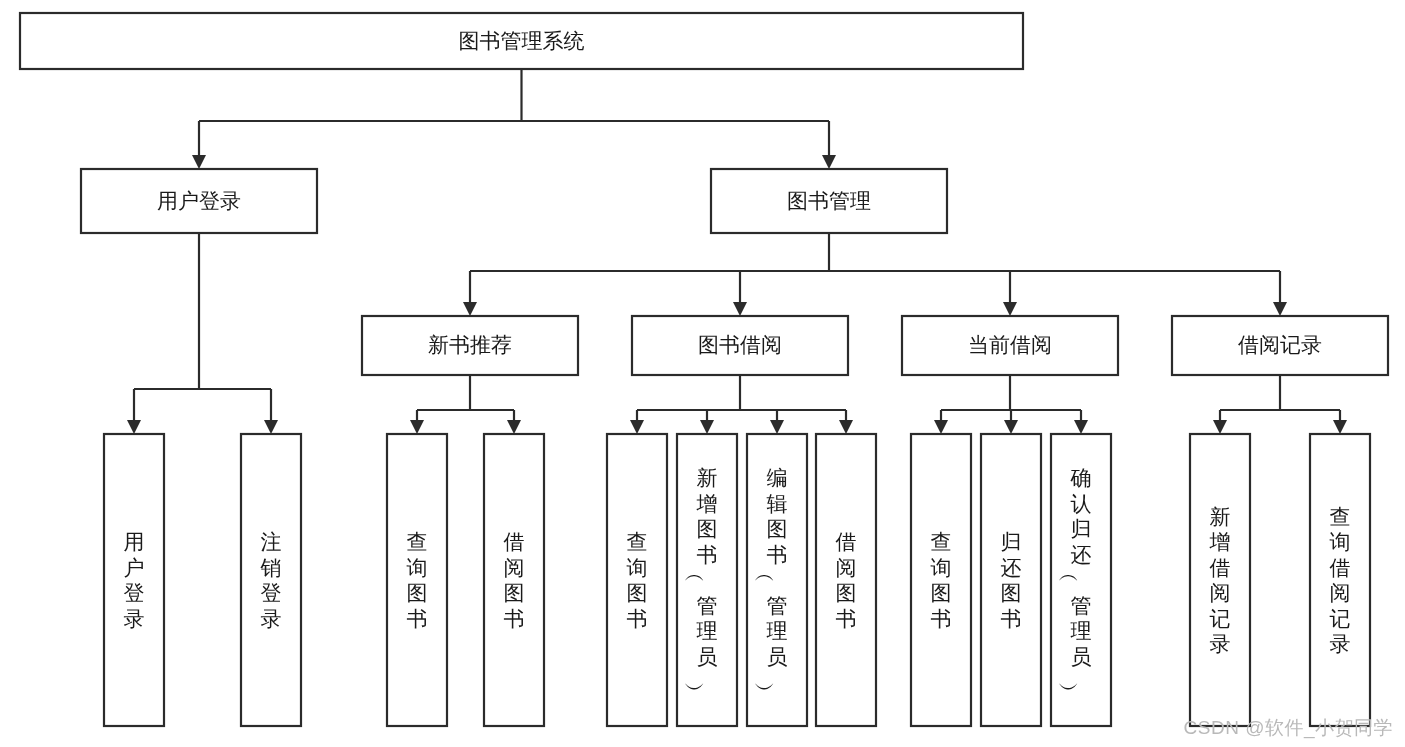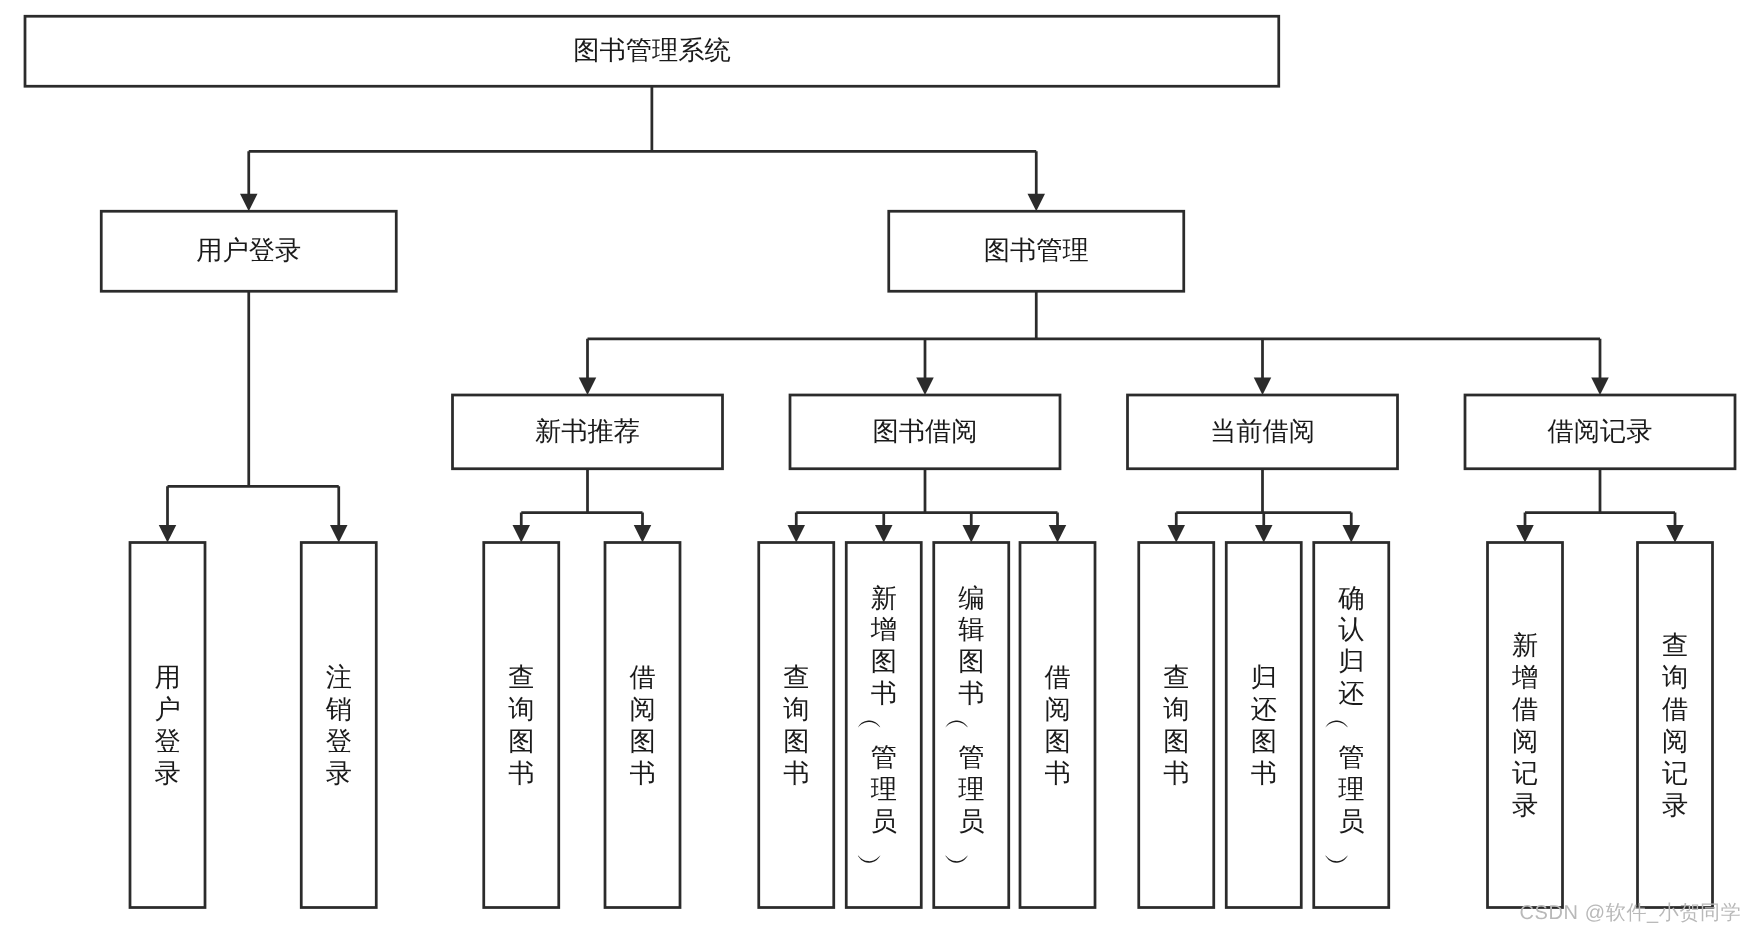--- a/index.html
+++ b/index.html
@@ -57,21 +57,21 @@
     fill: #1a1a1a;
     font-family: "Liberation Sans", "DejaVu Sans", sans-serif;
     font-size: 21px;
     text-anchor: middle;
   }
   .watermark {
     position: absolute;
     right: 12px;
     bottom: 6px;
     color: #b9b9b9;
-    font-size: 16px;
+    font-size: 19px;
     font-family: "Liberation Sans", "DejaVu Sans", sans-serif;
     letter-spacing: 0.5px;
     white-space: nowrap;
     user-select: none;
   }
 </style>
 </head>
 <body>
 
 <div id="diagram-root">

